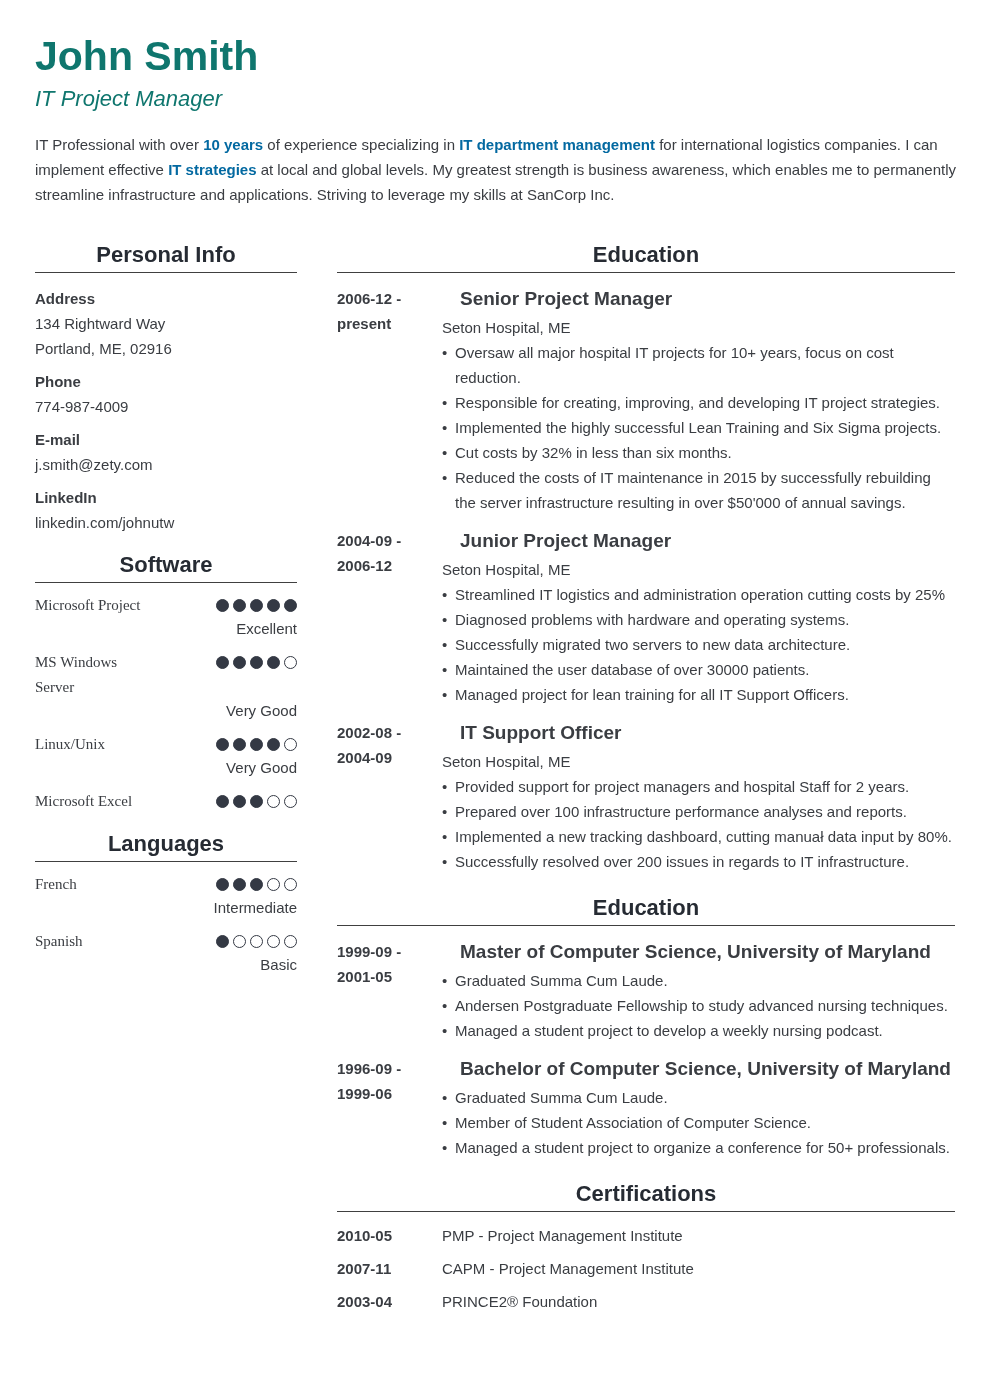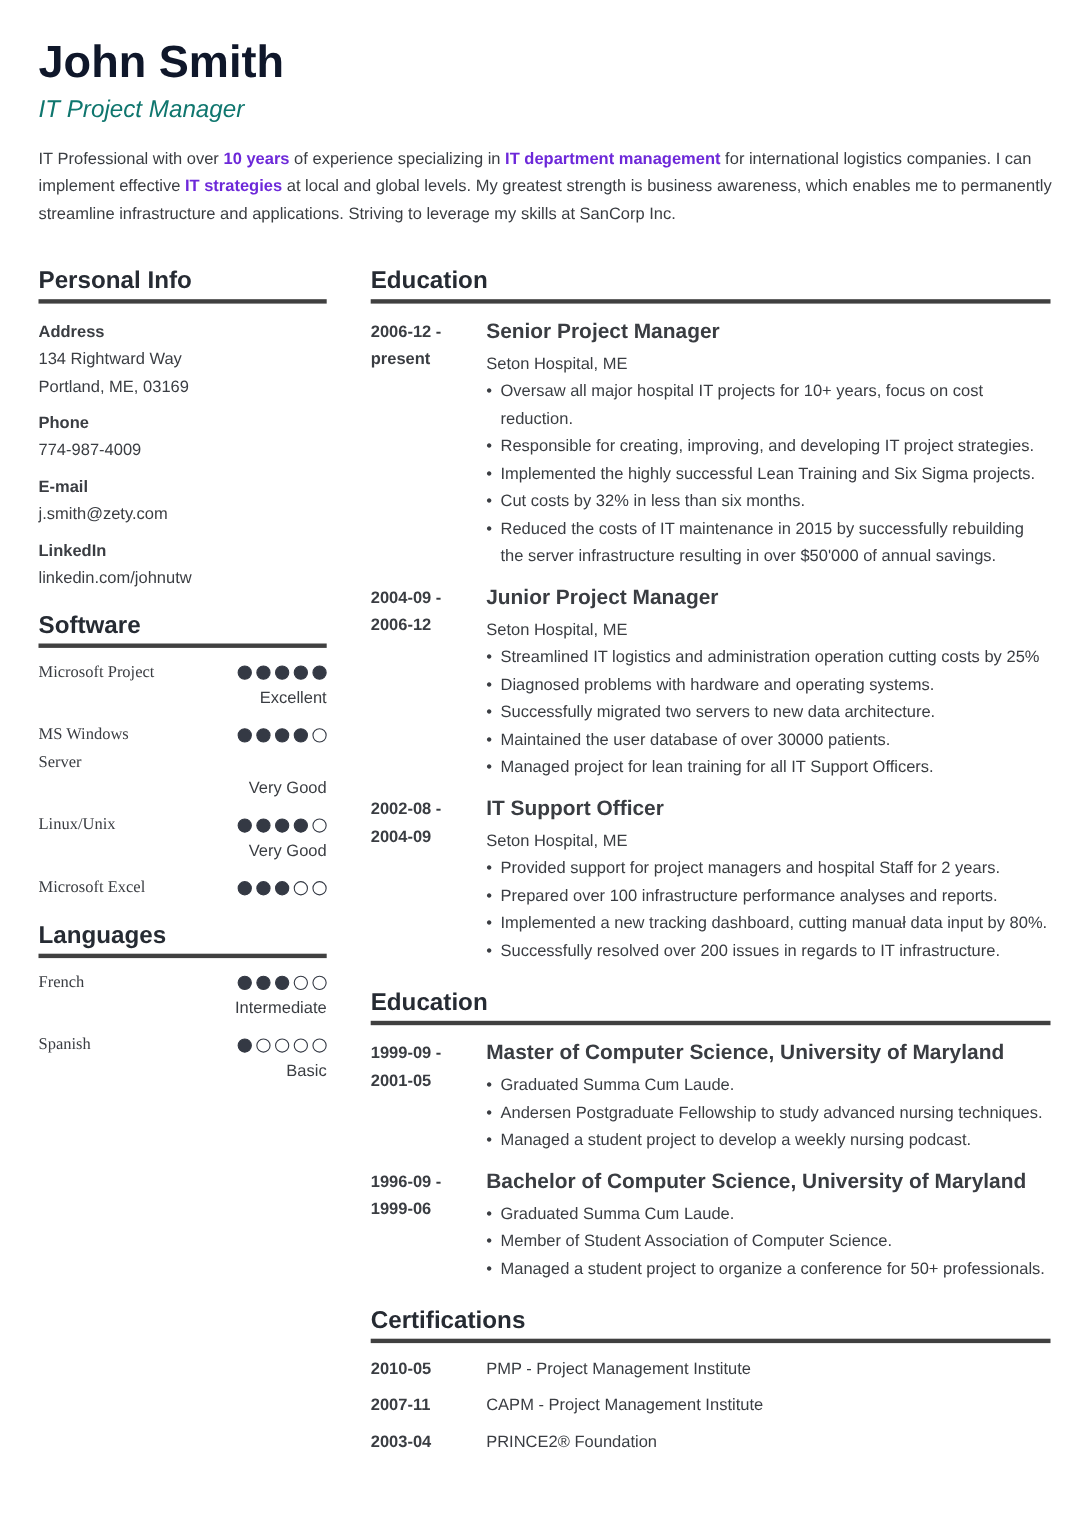--- a/index.html
+++ b/index.html
@@ -6,60 +6,61 @@
   html, body { width: 990px; height: 1400px; background: #ffffff; }
   body {
     font-family: "Liberation Sans", sans-serif;
     color: #3a3d42;
     font-size: 15px;
     position: relative;
   }
   .page { position: absolute; left: 35px; top: 0; width: 920px; }
   .name {
     position: absolute; top: 33px; left: 0;
-    font-size: 41px; font-weight: bold; color: #0f172a; line-height: 46px;
+    font-size: 41px; font-weight: bold; color: #0f766e; line-height: 46px;
   }
   .title {
     position: absolute; top: 86px; left: 0;
     font-size: 22px; font-style: italic; color: #0f766e; line-height: 26px;
   }
   .summary {
     position: absolute; top: 132px; left: 0; width: 925px;
     font-size: 15px; line-height: 25px; color: #3a3d42;
   }
-  .summary b { color: #6d28d9; }
+  .summary b { color: #0369a1; }
 
   .left { position: absolute; top: 241px; left: 0; width: 262px; }
   .right { position: absolute; top: 241px; left: 302px; width: 618px; }
 
   .sec-head {
     font-size: 22px; font-weight: bold; color: #262b33;
     line-height: 28px; padding-bottom: 3px;
-    border-bottom: 4px solid #404040;
+    border-bottom: 1px solid #404040;
+    text-align: center;
   }
   .info-label { font-weight: bold; font-size: 15px; line-height: 25px; color: #3a3d42; }
   .info-val { font-size: 15px; line-height: 25px; color: #3a3d42; }
   .info-group { margin-bottom: 8px; }
 
   
   .skill { position: relative; margin-top: 10px; font-size: 15px; line-height: 25px; }
   .skill-name { width: 120px; display: block; font-family: Liberation Serif, serif; }
   .dots { position: absolute; right: 0; top: 6px; display: flex; gap: 4px; }
   .dot { width: 13px; height: 13px; border-radius: 50%; border: 1px solid #343944; background: #fff; }
   .dot.filled { background: #343944; }
   .skill-level { text-align: right; line-height: 22px; }
 
   
   .entry { position: relative; margin-top: 13px; }
   .entry-date {
     position: absolute; left: 0; top: 0; width: 100px;
     font-weight: bold; font-size: 15px; line-height: 25px; color: #3a3d42;
   }
   .entry-body { margin-left: 105px; }
-  .entry-title { font-size: 19px; font-weight: bold; line-height: 25px; color: #3a3d42; margin-top: 0; }
+  .entry-title { font-size: 19px; font-weight: bold; line-height: 25px; color: #3a3d42; margin-top: 0; margin-left: 18px; }
   .entry-org { font-size: 15px; line-height: 25px; margin-top: 4px; }
   .bullets { list-style: none; }
   .bullets li { position: relative; padding-left: 13px; font-size: 15px; line-height: 25px; }
   .bullets li::before { content: "•"; position: absolute; left: 0; top: 0; }
 
   .cert { position: relative; margin-top: 8px; line-height: 25px; font-size: 15px; }
   .cert-date { position: absolute; left: 0; top: 0; font-weight: bold; }
   .cert-name { margin-left: 105px; }
 </style>
 </head>
@@ -69,21 +70,21 @@
   <div class="name">John Smith</div>
   <div class="title">IT Project Manager</div>
   <div class="summary" id="summary"><span>IT Professional with over </span><b>10 years</b><span> of experience specializing in </span><b>IT department management</b><span> for international logistics companies. I can implement effective </span><b>IT strategies</b><span> at local and global levels. My greatest strength is business awareness, which enables me to permanently streamline infrastructure and applications. Striving to leverage my skills at SanCorp Inc.</span></div>
 
   <div class="left">
     <div class="sec-head">Personal Info</div>
     <div style="margin-top:13px">
       <div class="info-group">
         <div class="info-label">Address</div>
         <div class="info-val">134 Rightward Way</div>
-        <div class="info-val">Portland, ME, 03169</div>
+        <div class="info-val">Portland, ME, 02916</div>
       </div>
       <div class="info-group">
         <div class="info-label">Phone</div>
         <div class="info-val">774-987-4009</div>
       </div>
       <div class="info-group">
         <div class="info-label">E-mail</div>
         <div class="info-val">j.smith@zety.com</div>
       </div>
       <div class="info-group">

